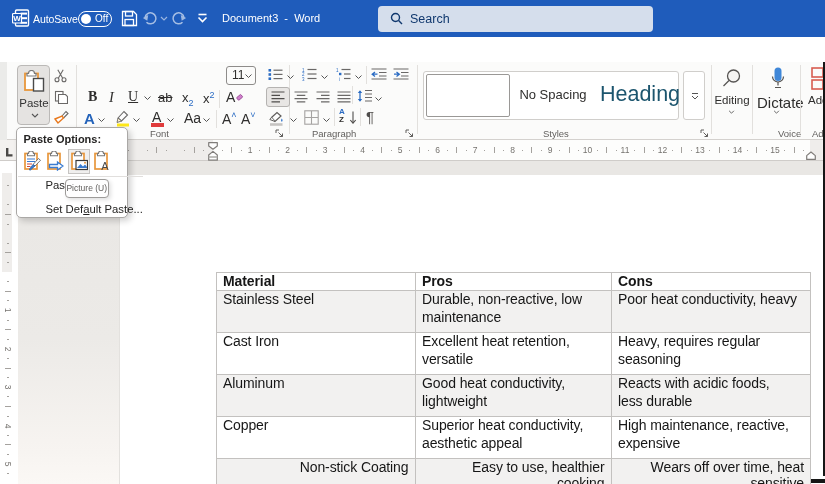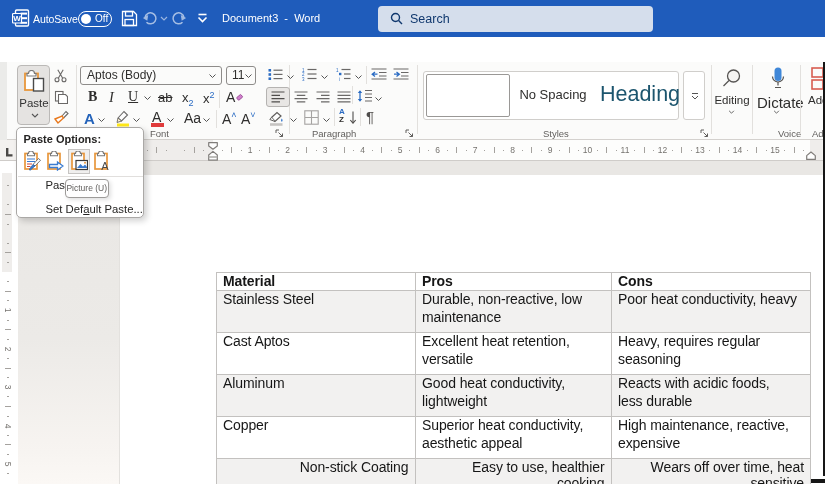--- a/index.html
+++ b/index.html
@@ -55,21 +55,21 @@
 #dtable .shade td{background:#f2f1f0;}
 #dtable td.c1{width:199px;}
 #dtable td.c2{width:196px;}
 #dtable td.c3{width:199.5px;}
 #dtable tr{height:42px;}
 #dtable tr.last{height:32.6px;}#dtable tr.last td{line-height:16.2px;text-align:right;}
 #dtable tr.hdr{height:18.5px;}
 #dtable tr.hdr td{font-weight:bold;line-height:17px;}
 
 
-#pmenu{left:15.5px;top:127px;width:128px;height:90.5px;background:#fff;border:1px solid #aaa8a6;border-radius:5px;box-shadow:3px 3px 6px rgba(0,0,0,0.18);z-index:30;}
+#pmenu{left:15.5px;top:127px;width:112px;height:90.5px;background:#fff;border:1px solid #aaa8a6;border-radius:5px;box-shadow:3px 3px 6px rgba(0,0,0,0.18);z-index:30;}
 #pmenu .hdr{position:absolute;left:7px;top:5px;font-size:11px;font-weight:bold;color:#252423;}
 .picon{position:absolute;top:23px;width:17px;height:20px;}
 #pselbox{left:51px;top:21px;width:22px;height:25px;background:#f0efee;border:1px solid #c6c4c2;}
 #pmenu .item{position:absolute;left:29px;font-size:11.3px;color:#252423;white-space:nowrap;}
 #tooltip{left:64.5px;top:179px;width:44.5px;height:18.5px;background:#fefefe;border:1.2px solid #9d9b99;border-radius:4px;box-shadow:2px 2px 4px rgba(0,0,0,0.12);z-index:40;font-size:8.5px;color:#5f5d5b;text-align:center;line-height:16.5px;white-space:nowrap;}
 
 .icon{position:absolute;}
 </style>
 </head>
 <body>
@@ -149,25 +149,20 @@
     <svg class="icon" style="left:54px;top:28px;" width="14" height="15" viewBox="0 0 14 15">
       <rect x="1.5" y="1.5" width="7.5" height="9.5" fill="#fff" stroke="#6a6867" stroke-width="1.1"></rect>
       <path d="M4.5 4.5 h7 l2 2 v7 h-9 z" fill="#fff" stroke="#6a6867" stroke-width="1.1"></path>
     </svg>
     <svg class="icon" style="left:53px;top:48px;" width="16" height="15" viewBox="0 0 16 15">
       <path d="M9 6 l4 -4.5 l2 2 L10.5 8" fill="#fff" stroke="#6a6867" stroke-width="1.1"></path>
       <path d="M2 9 L9 6 L10.5 8 L5 13 z" fill="#fff" stroke="#e8791e" stroke-width="1.4"></path>
     </svg>
     <div class="gdiv" style="left:76px;"></div>
 
-    <div class="abs" style="left:80px;top:4px;width:142px;height:19px;border:1px solid #8e8c8a;border-radius:3px;font-size:12px;color:#2f2e2d;line-height:17px;padding-left:6px;">Aptos (Body)
-      <svg class="chev" style="right:5px;top:7px;" width="7" height="4" viewBox="0 0 7 4">
-          <path d="M0.5 0.5 l3 3 l3 -3" fill="none" stroke="#555" stroke-width="1"></path>
-        </svg>
-    </div>
     <div class="abs" style="left:226px;top:4px;width:30px;height:19px;border:1px solid #8e8c8a;border-radius:3px;font-size:12px;color:#2f2e2d;line-height:17px;padding-left:5px;">11
       <svg class="chev" style="right:3px;top:7px;" width="7" height="4" viewBox="0 0 7 4">
           <path d="M0.5 0.5 l3 3 l3 -3" fill="none" stroke="#555" stroke-width="1"></path>
         </svg>
     </div>
 
     <div class="abs" style="left:88px;top:26.5px;font-size:14px;font-weight:bold;color:#2f2e2d;font-family:'Liberation Serif',serif;">B</div>
     <div class="abs" style="left:109px;top:26.5px;font-size:14.5px;font-style:italic;color:#2f2e2d;font-family:'Liberation Serif',serif;">I</div>
     <div class="abs" style="left:128px;top:26.5px;font-size:14px;text-decoration:underline;color:#2f2e2d;font-family:'Liberation Serif',serif;">U</div>
     <svg class="chev" style="left:144px;top:33.5px;" width="7" height="4" viewBox="0 0 7 4">
@@ -499,21 +494,21 @@
           <td class="c1">Material</td>
           <td class="c2">Pros</td>
           <td class="c3">Cons</td>
         </tr>
     <tr class="shade">
           <td>Stainless Steel</td>
           <td>Durable, non-reactive, low<br>maintenance</td>
           <td>Poor heat conductivity, heavy</td>
         </tr>
     <tr>
-          <td>Cast Aptos</td>
+          <td>Cast Iron</td>
           <td>Excellent heat retention,<br>versatile</td>
           <td>Heavy, requires regular<br>seasoning</td>
         </tr>
     <tr class="shade">
           <td>Aluminum</td>
           <td>Good heat conductivity,<br>lightweight</td>
           <td>Reacts with acidic foods,<br>less durable</td>
         </tr>
     <tr>
           <td>Copper</td>

